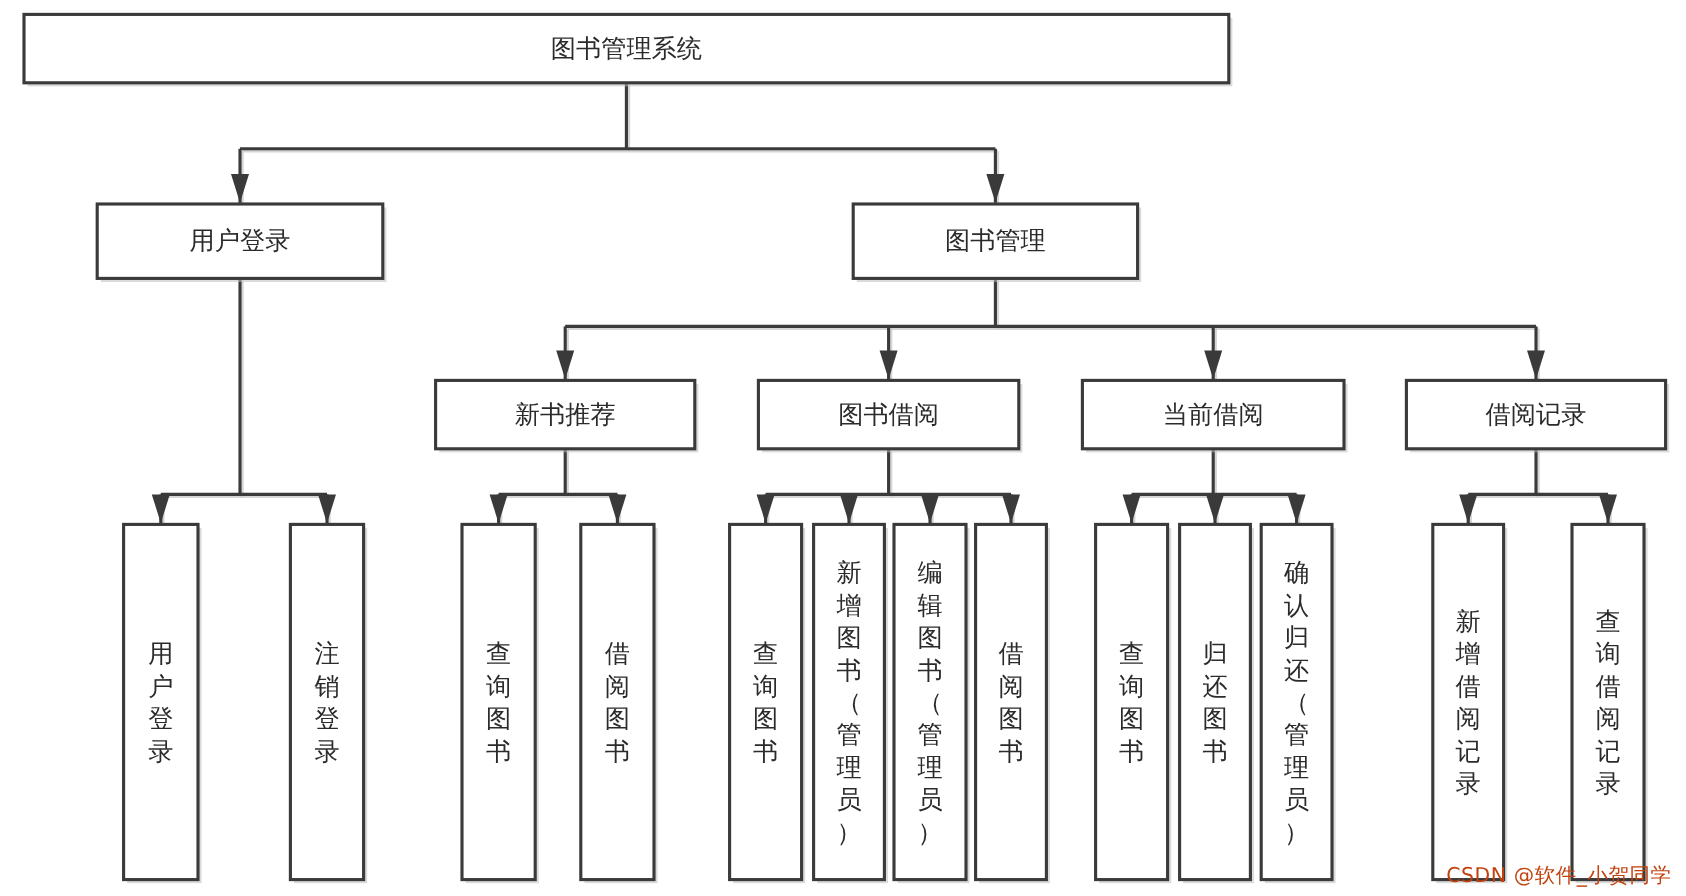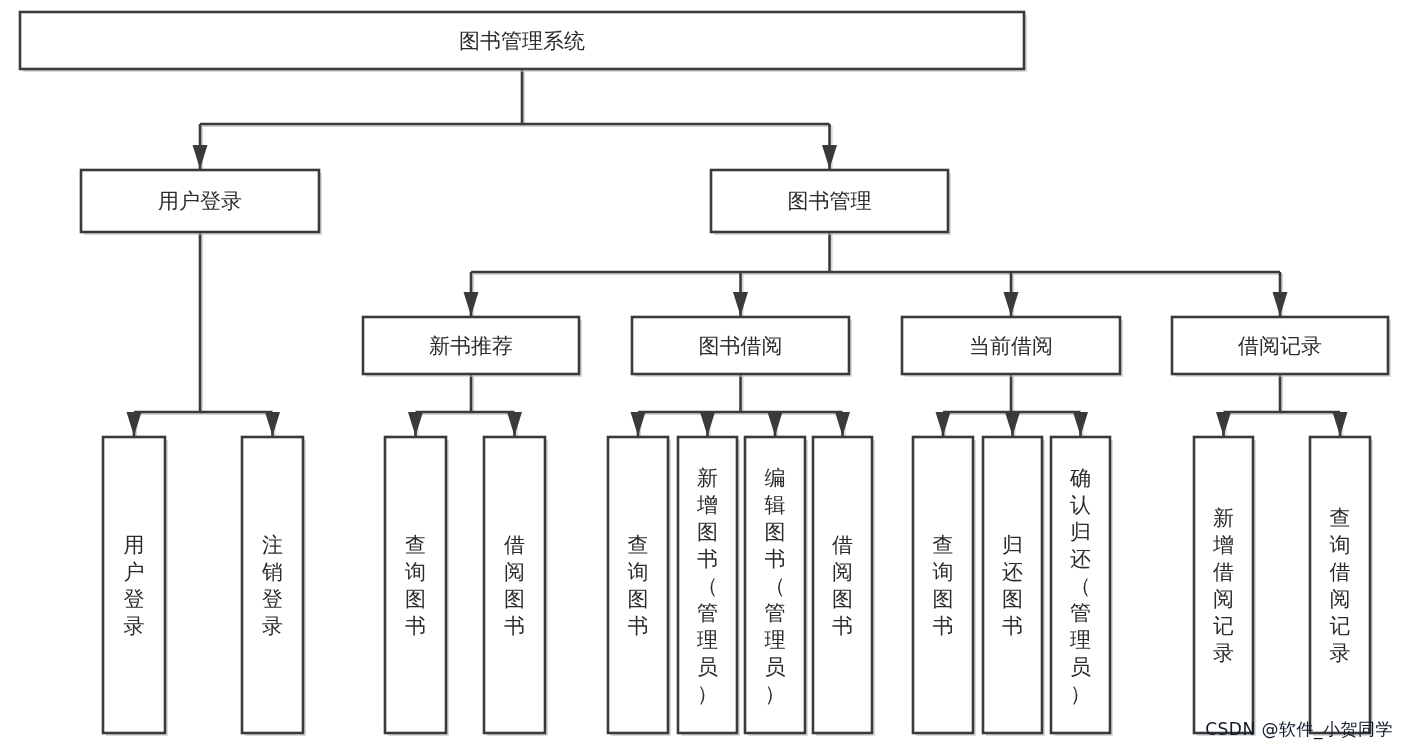--- a/index.html
+++ b/index.html
@@ -62,21 +62,21 @@
     font-size: 21px;
     fill: #2b2b2b;
     text-anchor: middle;
   }
   .watermark {
     position: absolute;
     right: 12px;
     bottom: 6px;
     font-family: "DejaVu Sans", "Liberation Sans", sans-serif;
     font-size: 17px;
-    color: #0f172a;
+    color: #c2410c;
     letter-spacing: 0.5px;
     white-space: nowrap;
     user-select: none;
   }
 </style>
 </head>
 <body>
 
 <div id="diagram-root">
   <svg id="tree-svg" viewBox="0 0 1405 747" xmlns="http://www.w3.org/2000/svg">

